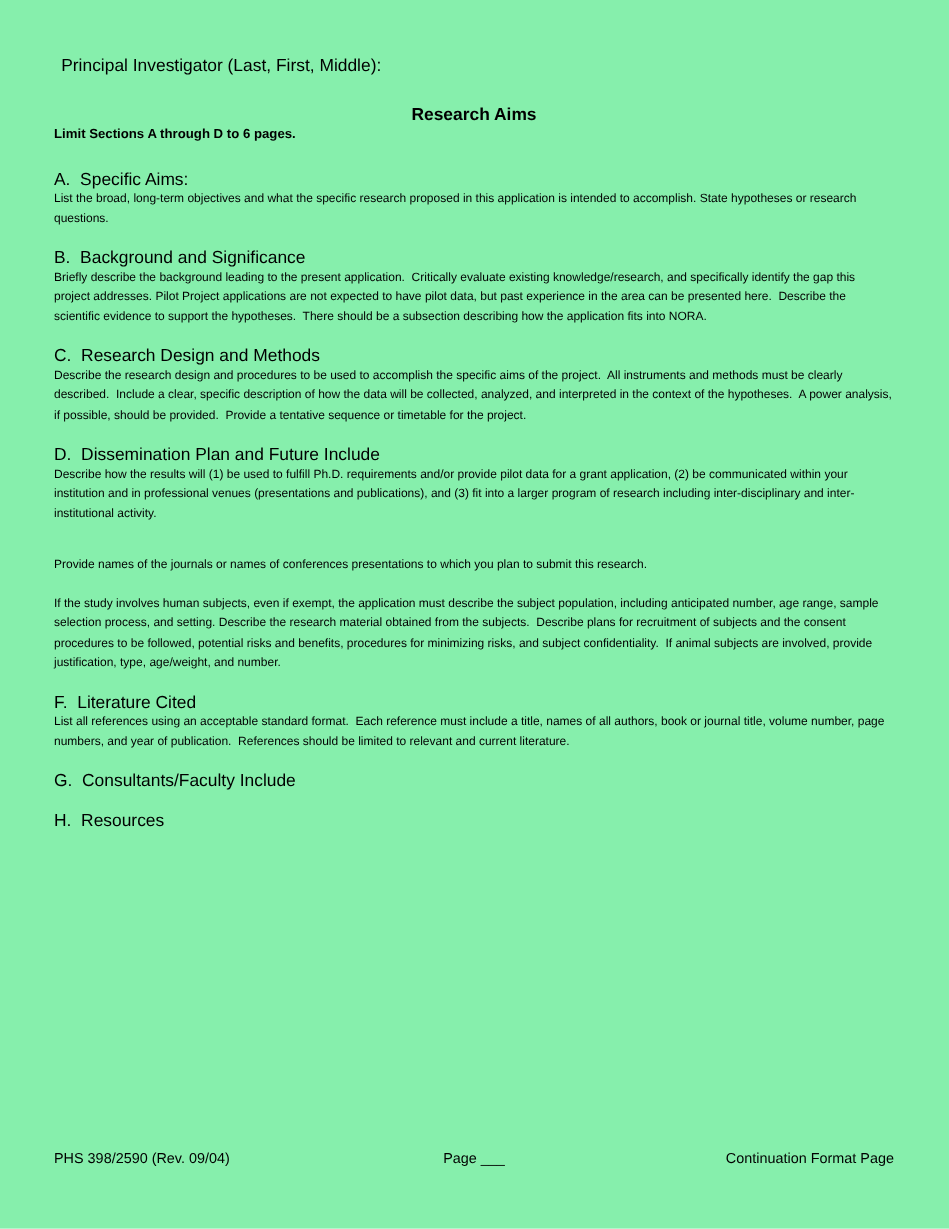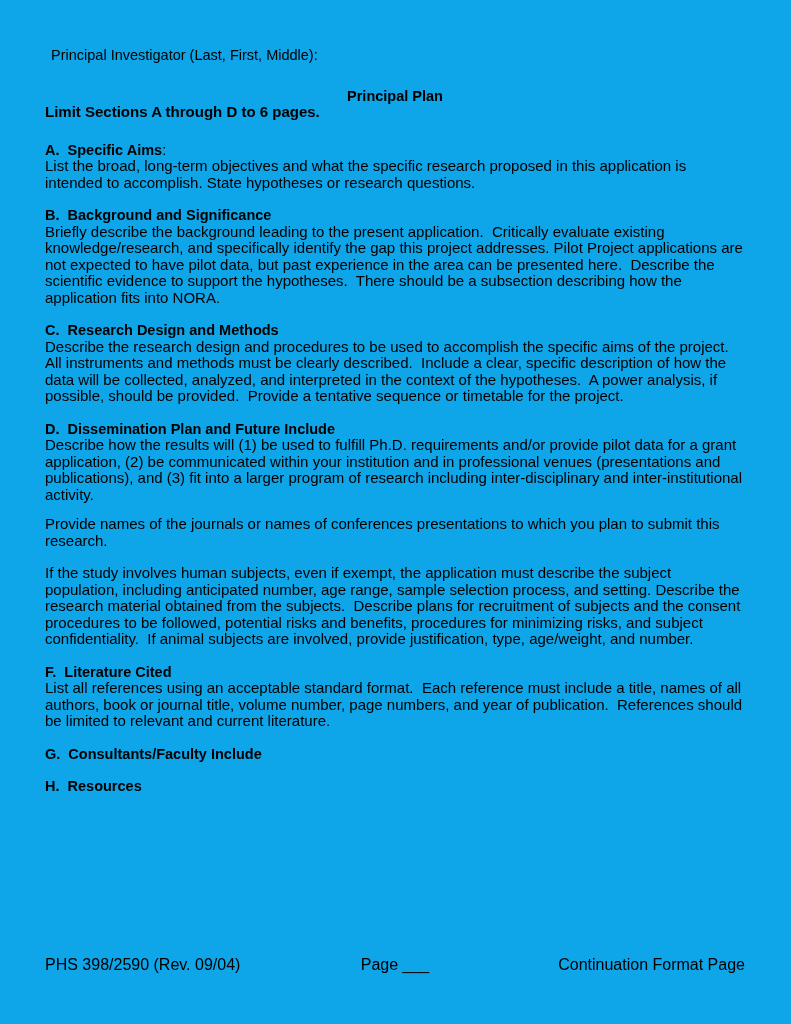--- a/index.html
+++ b/index.html
@@ -11,80 +11,80 @@
     color: #000000;
     position: relative;
     overflow: hidden;
   }
   .page {
     position: absolute;
     top: 0; left: 0;
     width: 791px;
     height: 1024px;
     padding: 47px 46px 0 45px;
-    background: #0ea5e9;
+    background: #86efac;
   }
   .pi-line {
     font-size: 14.5px;
     line-height: 16.5px;
     padding-left: 6px;
     white-space: pre-wrap;
   }
   .title-block { margin-top: 24px; }
   .doc-title {
     text-align: center;
     font-weight: bold;
     font-size: 14.5px;
     line-height: 16.5px;
     white-space: pre-wrap;
   }
   .limit-note {
     font-weight: bold;
-    font-size: 15px;
+    font-size: 11px;
     line-height: 16.5px;
     white-space: pre-wrap;
   }
   .sections { margin-top: 21px; }
   .section { margin-bottom: 16px; }
   .section-heading {
     font-size: 14.5px;
     line-height: 16.5px;
     white-space: pre-wrap;
   }
-  .section-heading .hb { font-weight: bold; }
+  .section-heading .hb { font-weight: normal; }
   .section-heading .hs { font-weight: normal; }
   .body-par {
-    font-size: 15px;
+    font-size: 10px;
     line-height: 16.5px;
     white-space: pre-wrap;
   }
-  .body-par + .body-par { margin-top: 13px; }
+  .body-par + .body-par { margin-top: 26px; }
   .footer {
     position: absolute;
     left: 45px;
     right: 46px;
     top: 958px;
     display: flex;
     align-items: flex-start;
-    font-size: 16px;
+    font-size: 12px;
     line-height: 14px;
   }
   .footer .f-left  { flex: 1; text-align: left;  white-space: pre-wrap; }
   .footer .f-center{ flex: 1; text-align: center; white-space: pre-wrap; }
   .footer .f-right { flex: 1; text-align: right; font-weight: normal; white-space: pre-wrap; }
 </style>
 </head>
 <body>
 
 <div class="page">
 
   <div class="pi-line">Principal Investigator (Last, First, Middle):</div>
 
   <div class="title-block">
-    <div class="doc-title">Principal Plan</div>
+    <div class="doc-title">Research Aims</div>
     <div class="limit-note">Limit Sections A through D to 6 pages.</div>
   </div>
 
   <div class="sections" id="sections-container">
 
   <div class="section">
         <div class="section-heading"><span class="hb">A.  Specific Aims</span><span class="hs">:</span></div>
         <p class="body-par">List the broad, long-term objectives and what the specific research proposed in this application is intended to accomplish. State hypotheses or research questions.</p>
       </div>
       <div class="section">

